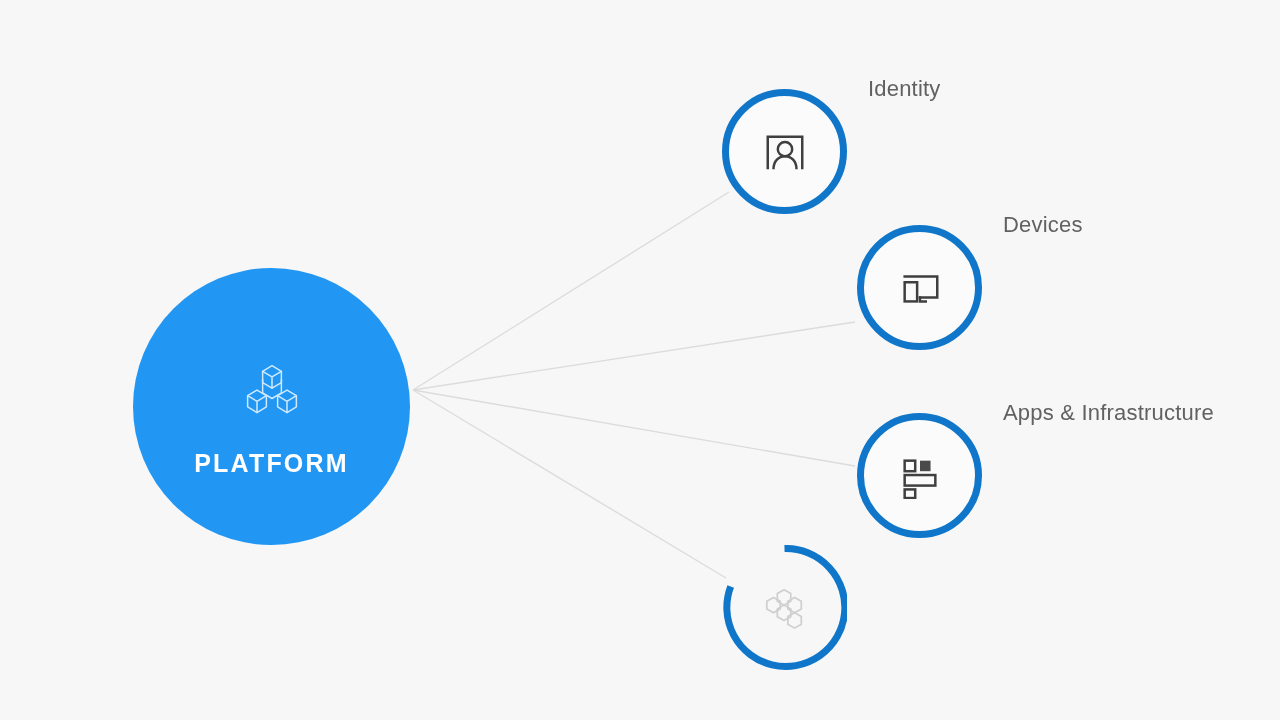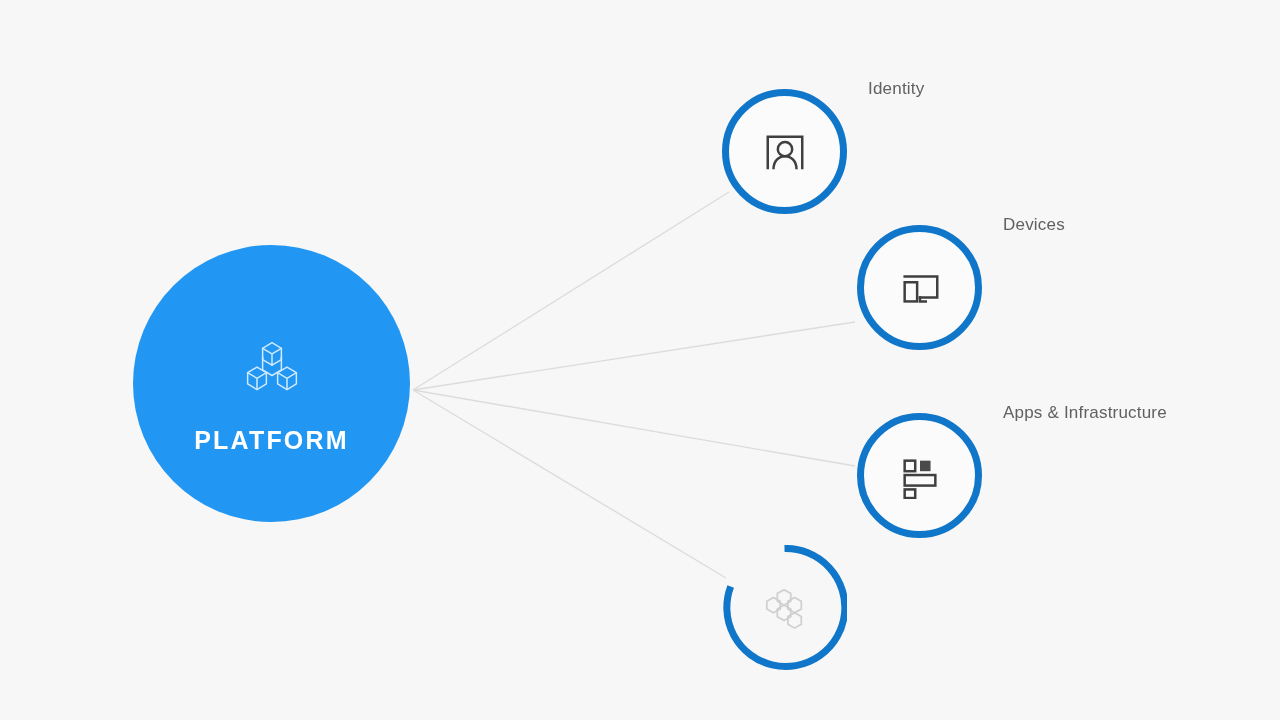--- a/index.html
+++ b/index.html
@@ -25,21 +25,21 @@
     left: 0;
     top: 0;
     width: 1280px;
     height: 720px;
   }
 
   
   .hub {
     position: absolute;
     left: 133px;
-    top: 245px;
+    top: 268px;
     width: 277px;
     height: 277px;
     border-radius: 50%;
     background: #2196f3;
     display: flex;
     flex-direction: column;
     align-items: center;
     justify-content: center;
   }
   .hub-icon {
@@ -89,21 +89,21 @@
     width: 46px;
     height: 46px;
   }
   .node-label {
     position: absolute;
     left: 146px;
     top: 50%;
     transform: translateY(-50%);
     white-space: nowrap;
     color: #616161;
-    font-size: 17px;
+    font-size: 22px;
     letter-spacing: 0.2px;
   }
 
   .node-identity { left: 722px; top: 89px; }
   .node-devices  { left: 857px; top: 225px; }
   .node-apps     { left: 857px; top: 413px; }
   .node-pending  { left: 722px; top: 545px; }
 </style>
 </head>
 <body>

